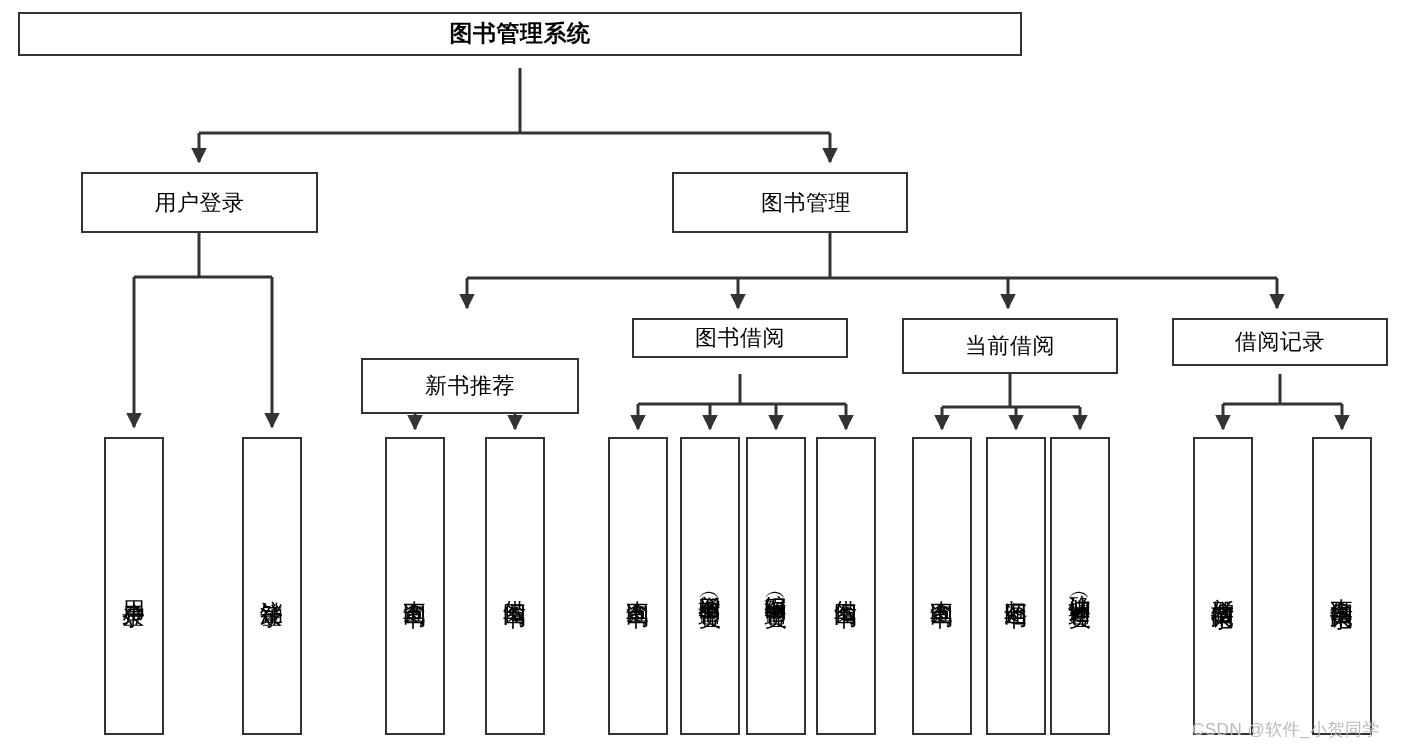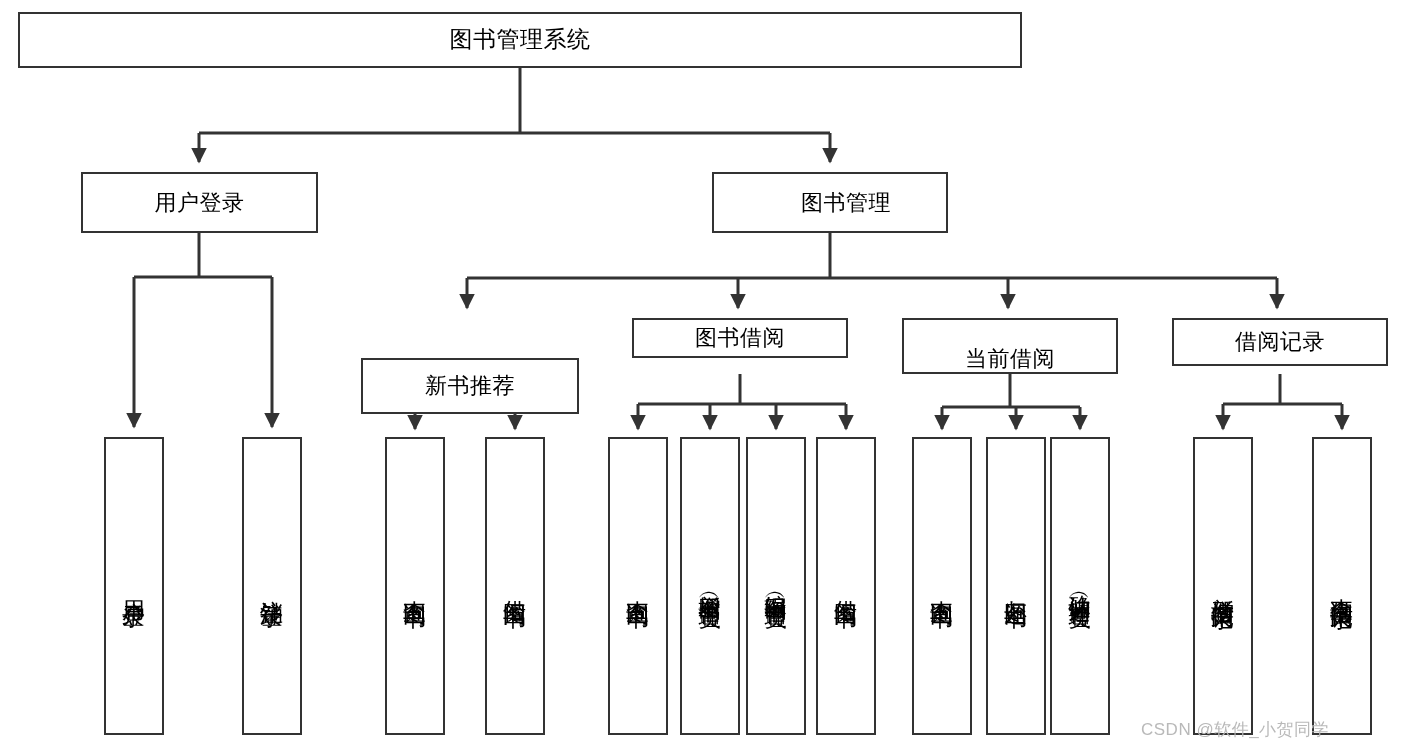--- a/index.html
+++ b/index.html
@@ -122,38 +122,38 @@
       <path d="M 1016 407 L 1016 429" marker-end="url(#arrow)"></path>
       <path d="M 1080 407 L 1080 429" marker-end="url(#arrow)"></path>
 
       <path d="M 1280 374 L 1280 404"></path>
       <path d="M 1223 404 L 1342 404"></path>
       <path d="M 1223 404 L 1223 429" marker-end="url(#arrow)"></path>
       <path d="M 1342 404 L 1342 429" marker-end="url(#arrow)"></path>
     </g>
   </svg>
 
-  <div class="node horiz root" style="left:18px; top:12px; width:1004px; height:56px;">
+  <div class="node horiz root" style="left:18px; top:12px; width:1004px; height:44px;font-weight:bold;">
     <span class="node-label">图书管理系统</span>
   </div>
 
   <div class="node horiz" style="left:81px; top:172px; width:237px; height:61px;">
     <span class="node-label">用户登录</span>
   </div>
-  <div class="node horiz" style="left:712px; top:172px; width:236px; height:61px;padding-left:32px;">
+  <div class="node horiz" style="left:672px; top:172px; width:236px; height:61px;padding-left:32px;">
     <span class="node-label">图书管理</span>
   </div>
 
   <div class="node horiz" style="left:361px; top:318px; width:218px; height:56px;margin-top:40px;">
     <span class="node-label">新书推荐</span>
   </div>
   <div class="node horiz" style="left:632px; top:318px; width:216px; height:40px;align-items:center;">
     <span class="node-label">图书借阅</span>
   </div>
-  <div class="node horiz" style="left:902px; top:318px; width:216px; height:56px;align-items:flex-end;">
+  <div class="node horiz" style="left:902px; top:318px; width:216px; height:56px;">
     <span class="node-label">当前借阅</span>
   </div>
   <div class="node horiz" style="left:1172px; top:318px; width:216px; height:48px;">
     <span class="node-label">借阅记录</span>
   </div>
 
   <div class="node vert" style="left:104px; top:437px; width:60px; height:298px;">
     <span class="node-label">用户登录</span>
   </div>
   <div class="node vert" style="left:242px; top:437px; width:60px; height:298px;">
@@ -190,15 +190,15 @@
     <span class="node-label">确认归还（管理员）</span>
   </div>
 
   <div class="node vert" style="left:1193px; top:437px; width:60px; height:298px;">
     <span class="node-label">新增借阅记录</span>
   </div>
   <div class="node vert" style="left:1312px; top:437px; width:60px; height:298px;">
     <span class="node-label">查询借阅记录</span>
   </div>
 
-  <div class="watermark" style="left:1141px; top:718px;">CSDN @软件_小贺同学</div>
+  <div class="watermark" style="left:1192px; top:718px;">CSDN @软件_小贺同学</div>
 
 </div>
 
 </body></html>

